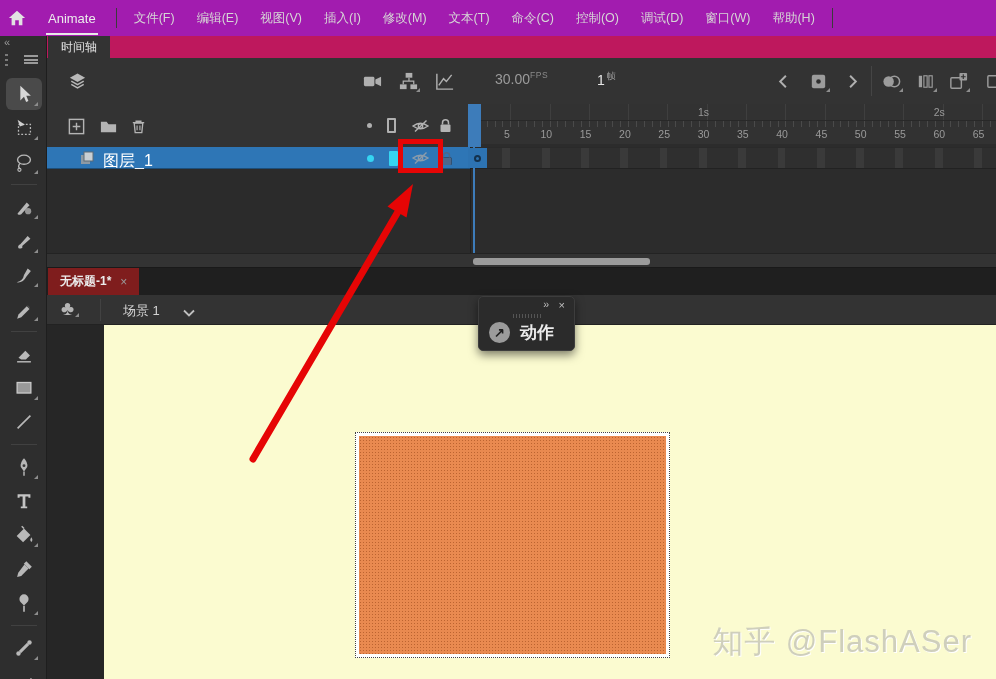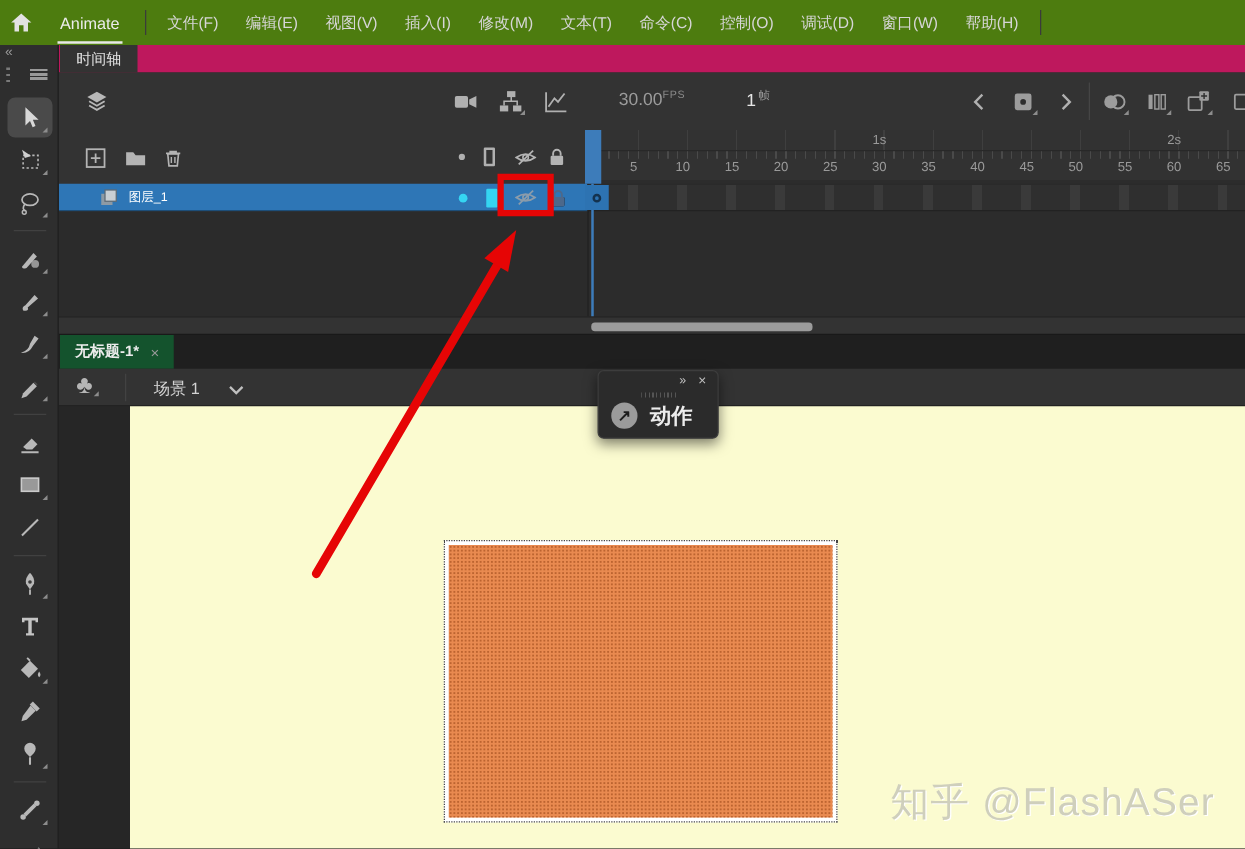--- a/index.html
+++ b/index.html
@@ -1,21 +1,21 @@
 <!DOCTYPE html>
 <html><head>
 <meta charset="utf-8">
 <style>
   html,body{margin:0;padding:0;background:#111;}
   .app{position:relative;width:996px;height:679px;background:#262626;overflow:hidden;
        font-family:"Liberation Sans",sans-serif;-webkit-font-smoothing:antialiased;}
   .app *{box-sizing:border-box;}
 
   
-  .menubar{position:absolute;left:0;top:0;width:996px;height:36px;background:#4d7c0f;
+  .menubar{position:absolute;left:0;top:0;width:996px;height:36px;background:#a21caf;
            display:flex;align-items:center;color:#d6d6d6;font-size:12.5px;z-index:10;}
   .home-btn{width:34px;height:36px;display:flex;align-items:center;justify-content:center;}
   .appname-wrap{height:36px;display:flex;align-items:center;padding:0 14px;position:relative;}
   .appname{color:#ececec;font-size:13px;}
   .appname-wrap::after{content:"";position:absolute;left:12px;right:12px;bottom:1px;height:2px;background:#e9e9e9;}
   .vdiv{width:1px;height:20px;background:#3b3b3b;margin:0 6px;}
   .menu-items{display:flex;}
   .menu-item{padding:0 11px;line-height:36px;white-space:nowrap;cursor:default;}
 
   
@@ -48,21 +48,21 @@
   .frame-group{position:absolute;left:550px;top:12px;color:#e6e6e6;font-size:14px;}
   .frame-unit{font-size:9px;vertical-align:super;color:#9b9b9b;margin-left:2px;}
 
   
   .layers-panel{position:absolute;left:47px;top:104px;width:423px;height:149px;background:#333;}
   .layer-hdr{position:absolute;left:0;top:0;width:423px;height:43px;}
   .lh-btn{position:absolute;top:9px;width:26px;height:26px;display:flex;align-items:center;justify-content:center;}
   .lh-btn svg{width:19px;height:19px;}
   .col-ico{position:absolute;display:flex;align-items:center;justify-content:center;}
   .layer-row{position:absolute;left:0;top:43px;width:423px;height:22px;background:#2e76b6;border-bottom:1px solid #1d4e79;}
-  .layer-name{position:absolute;left:56px;top:4px;color:#fff;font-size:10px;}
+  .layer-name{position:absolute;left:56px;top:4px;color:#fff;font-size:16px;}
   .layers-empty{position:absolute;left:0;top:65px;width:423px;height:84px;background:#2b2b2b;}
   .dot-hdr{width:5px;height:5px;border-radius:50%;background:#b0b0b0;}
   .rect-hdr{width:9px;height:15px;border:2px solid #b0b0b0;border-radius:1px;}
   .dot-cyan{width:7px;height:7px;border-radius:50%;background:#35d5f2;}
   .rect-cyan{width:9px;height:15px;background:#35d5f2;border-radius:1px;}
 
   
   .frames{position:absolute;left:470px;top:104px;width:526px;height:149px;background:#2c2c2c;border-left:1px solid #1f1f1f;}
   .ruler-seconds{position:absolute;left:0;top:0;width:526px;height:17px;background:#323232;border-bottom:1px solid #282828;
       background-image:repeating-linear-gradient(90deg,#3f3f3f 0 1px,transparent 1px 39.3px);}
@@ -81,21 +81,21 @@
       display:flex;align-items:center;justify-content:center;}
   .kf-dot{width:7px;height:7px;border:2px solid #14324e;border-radius:50%;}
 
   
   .tl-bottom{position:absolute;left:47px;top:253px;width:949px;height:15px;background:#333;
       border-top:1px solid #232323;border-bottom:1px solid #191919;}
   .tl-thumb{position:absolute;left:426px;top:4px;width:177px;height:7px;background:#9b9b9b;border-radius:3px;}
 
   
   .doc-tabbar{position:absolute;left:47px;top:268px;width:949px;height:27px;background:#1f1f1f;}
-  .doc-tab{position:absolute;left:1px;top:0;height:27px;background:#14532d;display:flex;align-items:center;
+  .doc-tab{position:absolute;left:1px;top:0;height:27px;background:#7f1d1d;display:flex;align-items:center;
       padding:0 12px;gap:9px;}
   .doc-tab-label{color:#ececec;font-size:12px;font-weight:bold;}
   .doc-tab-close{color:#9a9a9a;font-size:12px;}
   .scene-bar{position:absolute;left:47px;top:295px;width:949px;height:30px;background:#333;border-bottom:1px solid #222;}
   .clover{position:absolute;left:14px;top:2px;color:#b5b5b5;font-size:20px;}
   .clover::after{content:"";position:absolute;right:-5px;bottom:3px;border-left:4px solid transparent;border-bottom:4px solid #8d8d8d;}
   .scene-div{position:absolute;left:53px;top:4px;width:1px;height:22px;background:#424242;}
   .scene-label{position:absolute;left:76px;top:7px;color:#d2d2d2;font-size:13px;}
   .scene-chev{position:absolute;left:135px;top:9px;}
 

